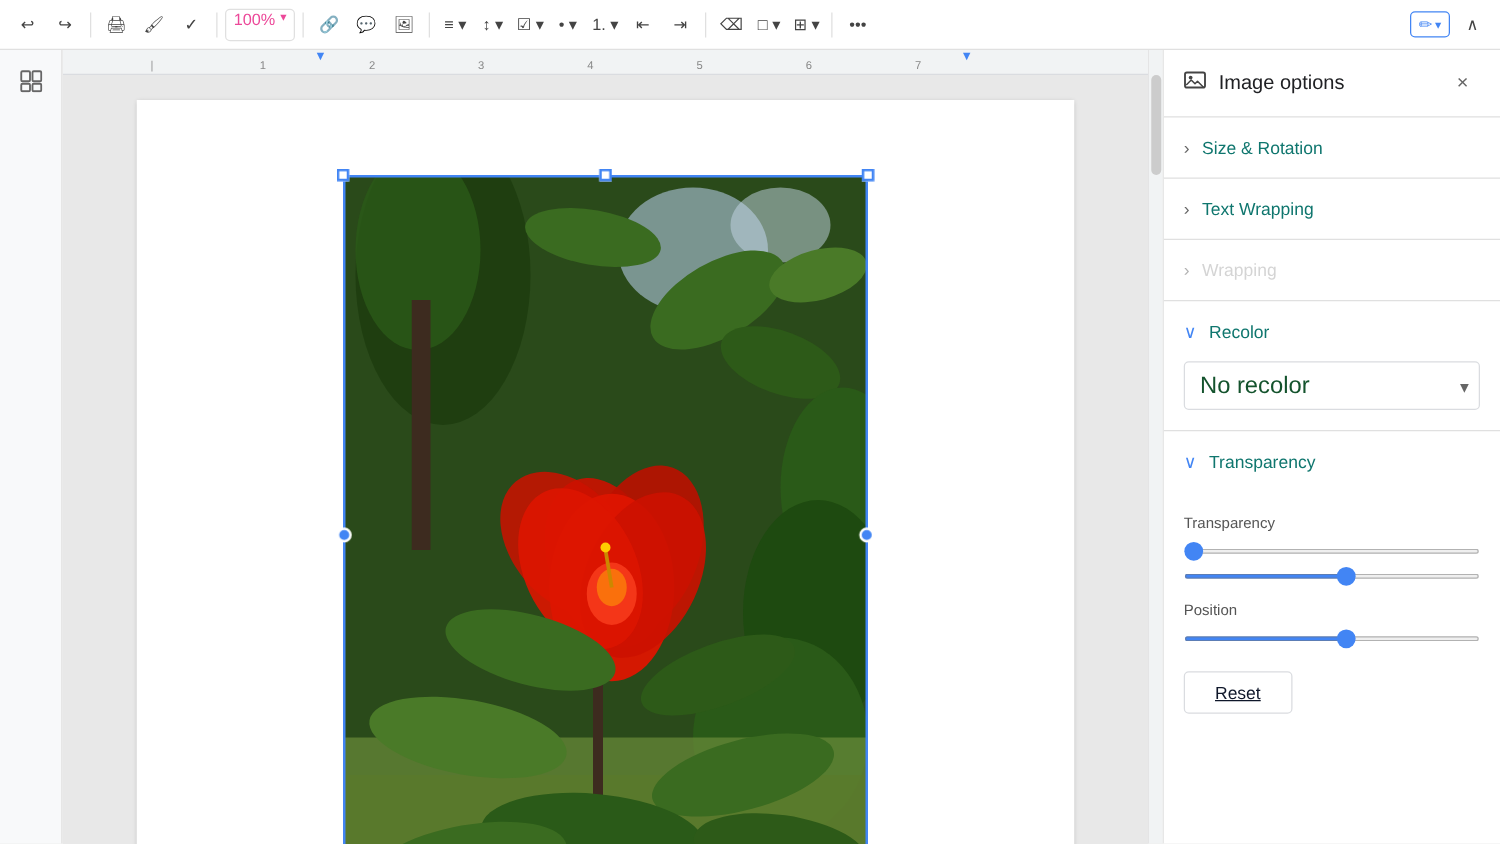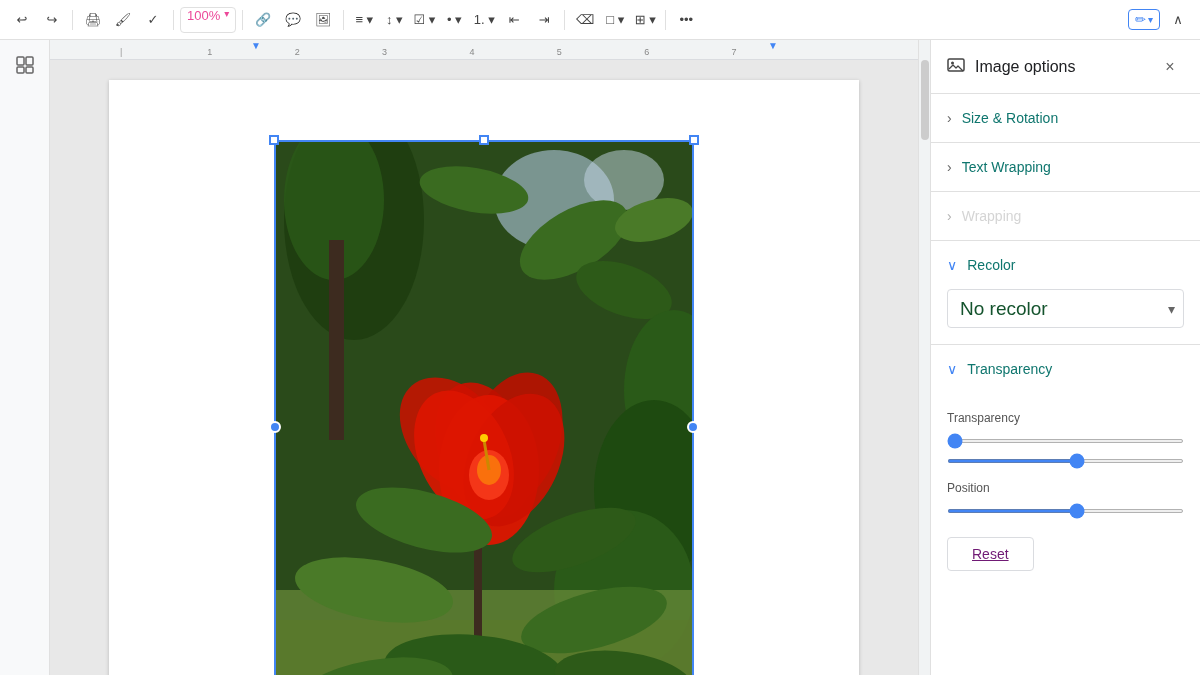--- a/index.html
+++ b/index.html
@@ -233,21 +233,21 @@
       height: 4px;
     }
 
     .reset-btn {
       margin-top: 16px;
       padding: 8px 24px;
       border: 1px solid #dadce0;
       border-radius: 4px;
       background: #fff;
       font-size: 14px;
-      color: #701a75;
+      color: #0f172a;
       font-weight: 500;
       cursor: pointer;
       text-decoration: underline;
     }
 
     
     .right-panel::-webkit-scrollbar { width: 6px; }
     .right-panel::-webkit-scrollbar-thumb { background: #ccc; border-radius: 3px; }
 
     

